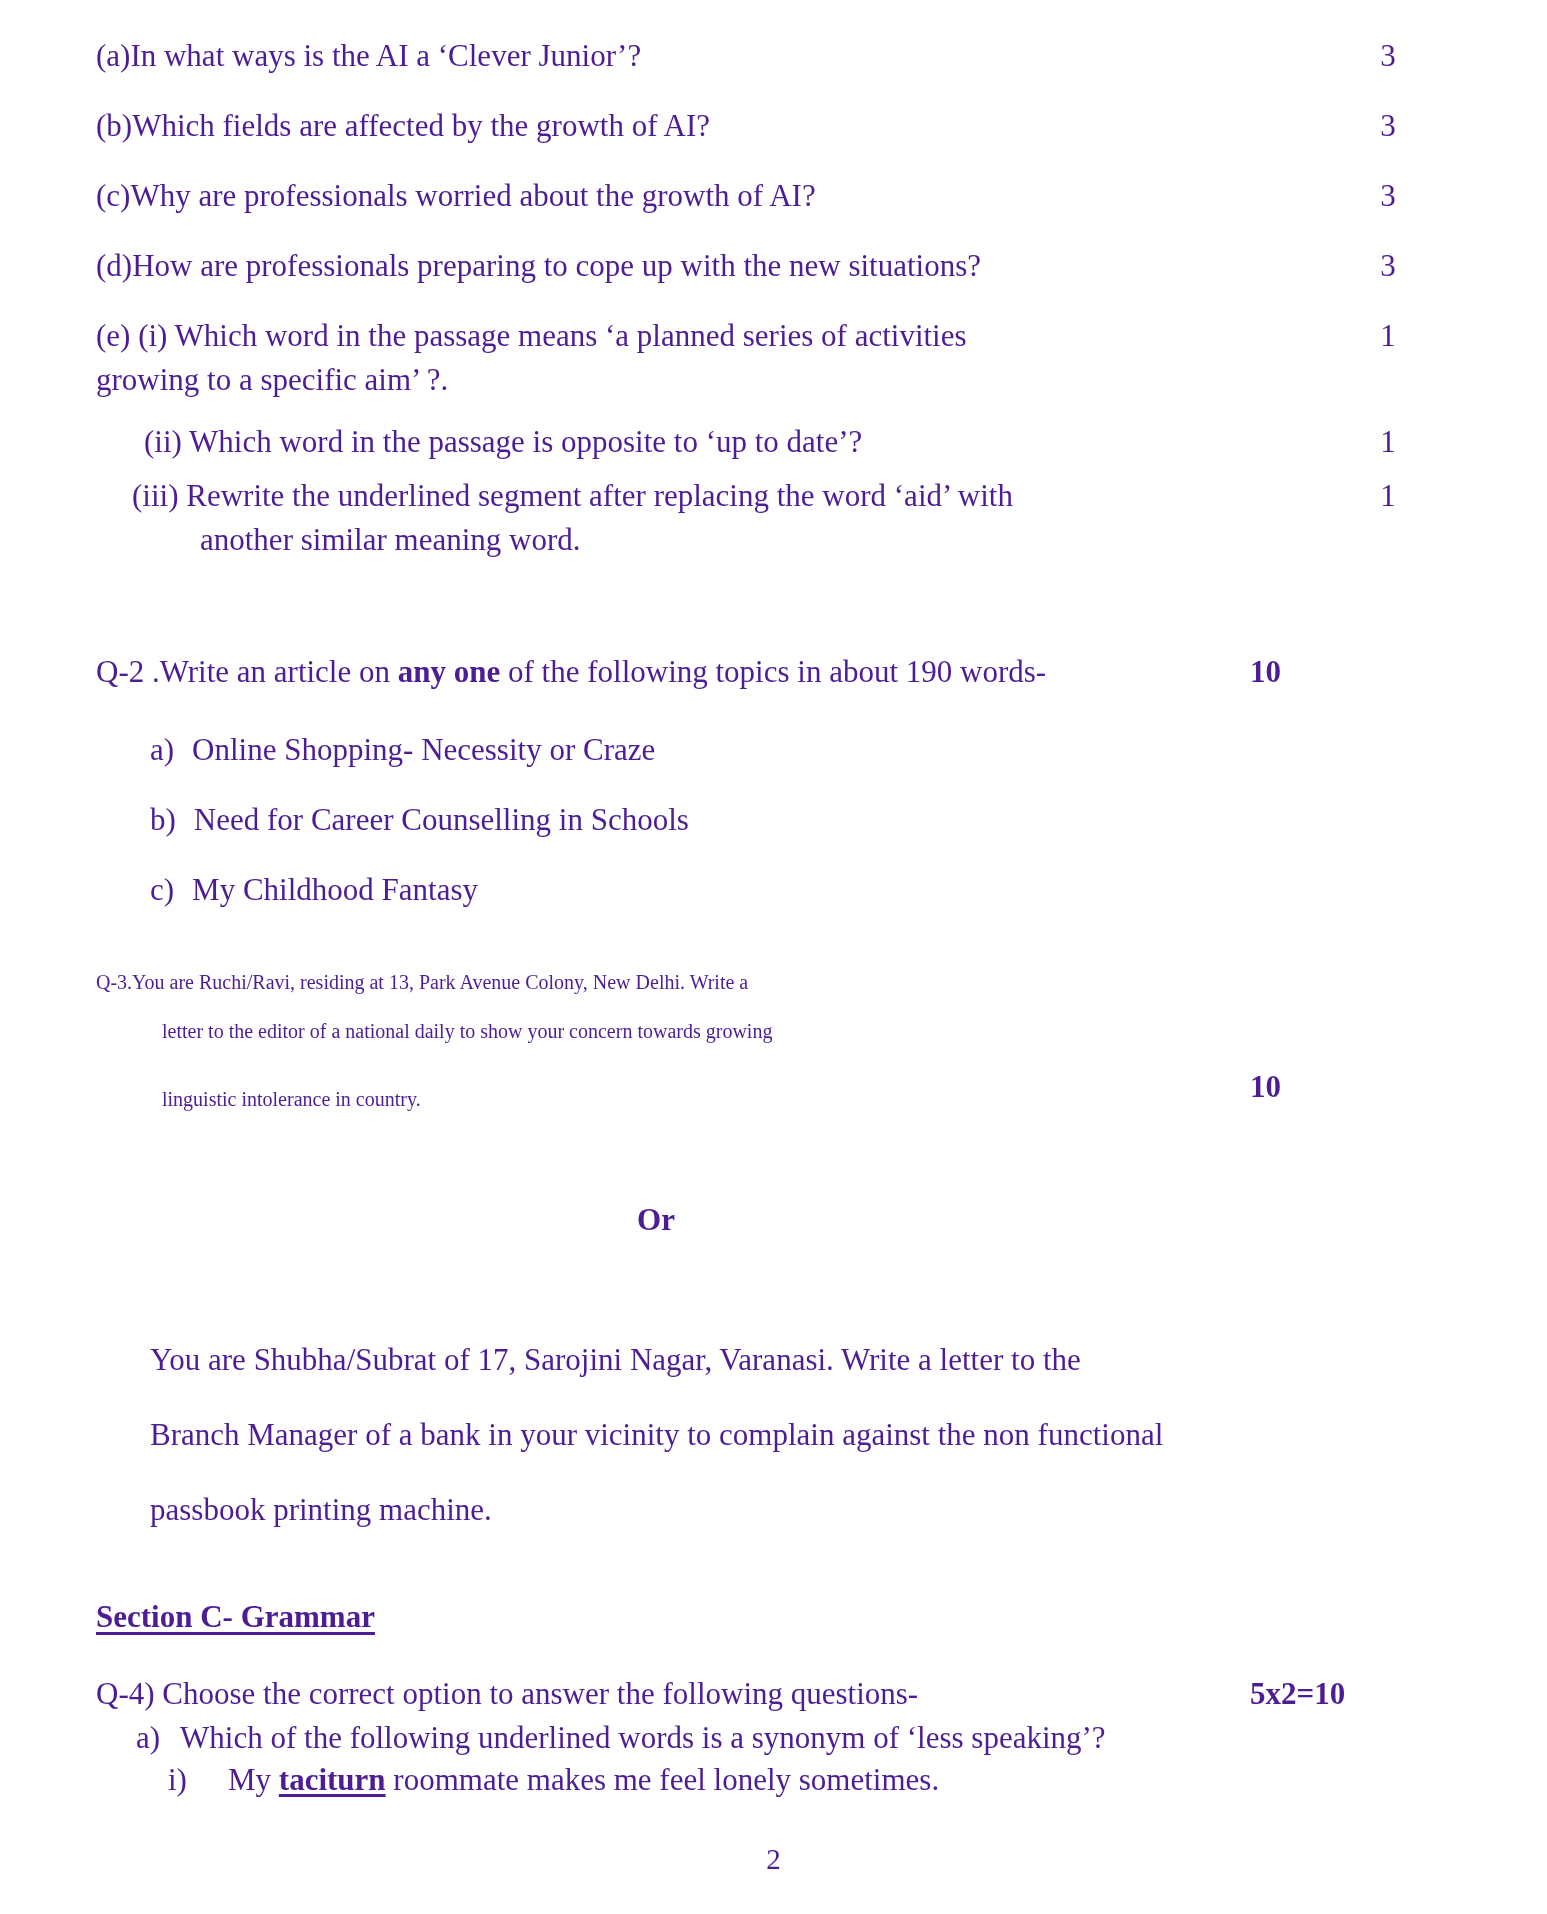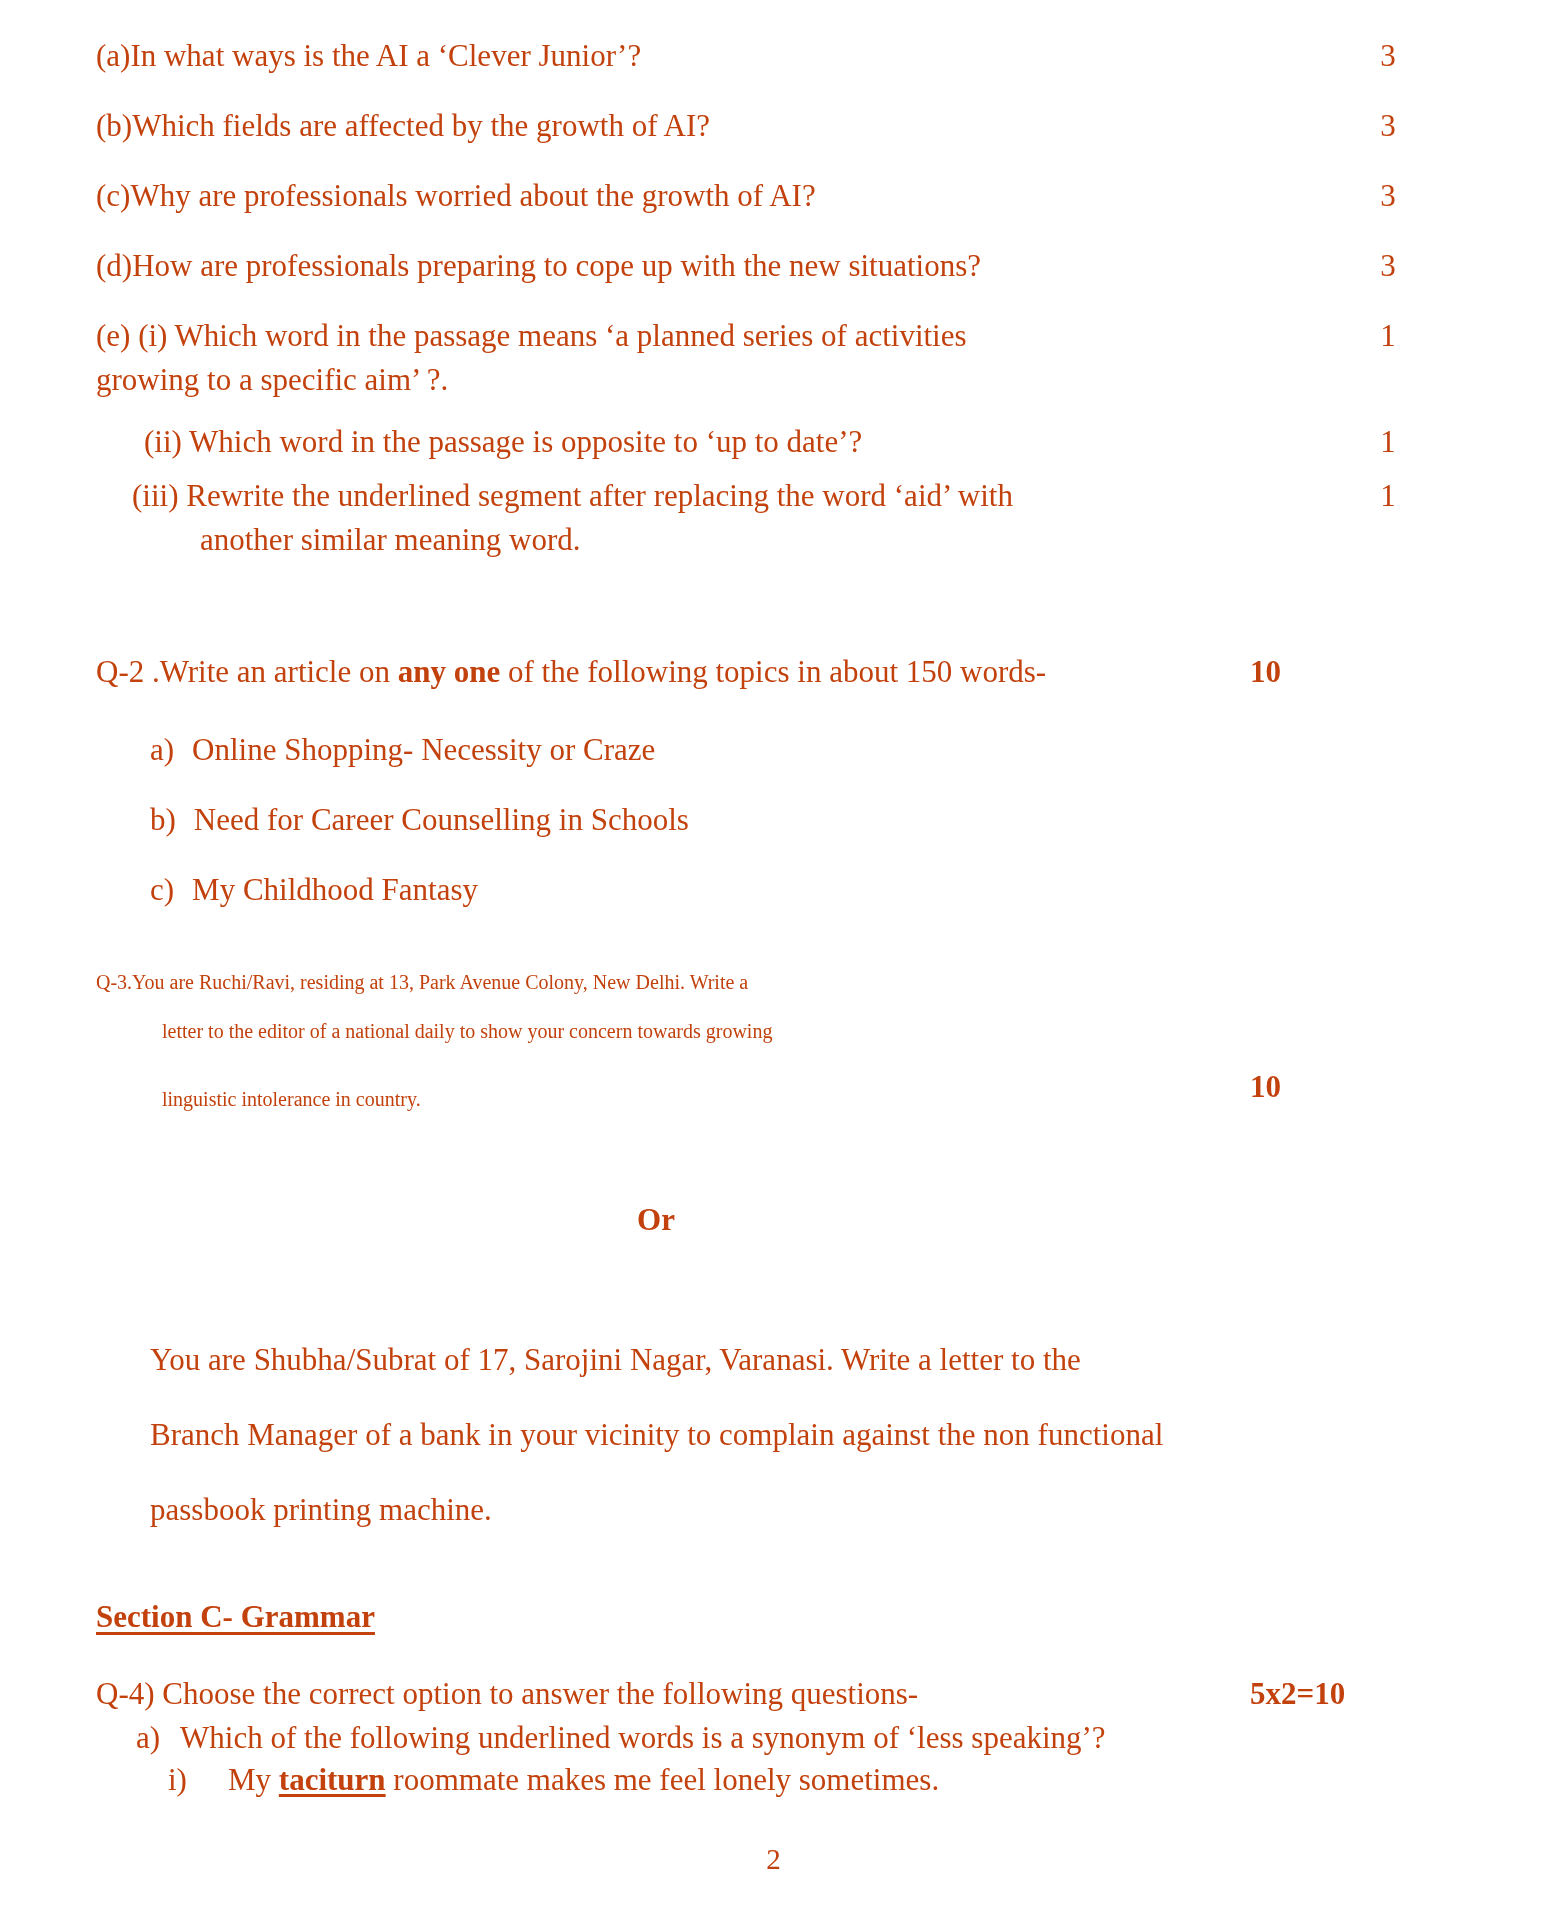--- a/index.html
+++ b/index.html
@@ -8,21 +8,21 @@
     padding: 0;
     background: #ffffff;
   }
   .page {
     position: relative;
     width: 1547px;
     height: 1914px;
     margin: 0 auto;
     background: #ffffff;
     font-family: "Liberation Serif", "DejaVu Serif", serif;
-    color: #c2410c;
+    color: #4c1d95;
     overflow: hidden;
   }
   .content {
     position: absolute;
     left: 96px;
     top: 34px;
     width: 1340px;
   }
 
   
@@ -232,21 +232,21 @@
       <div class="marks empty">1</div>
     </div>
 
     <div class="block-gap-lg"></div>
 
 
     <div class="block-gap-md"></div>
 
     <div class="row">
       <div class="body">
-        <p class="p"><span>Q-2 .Write an article on </span><b class="nb">any one</b><span> of the following topics in about 150 words-</span></p>
+        <p class="p"><span>Q-2 .Write an article on </span><b class="nb">any one</b><span> of the following topics in about 190 words-</span></p>
       </div>
       <div class="marks wide">10</div>
     </div>
 
     <div class="block-gap-md"></div>
 
     <ul class="topic-list">
       <li>
           <span class="lbl">a)</span>
           <span>Online Shopping- Necessity or Craze</span>

